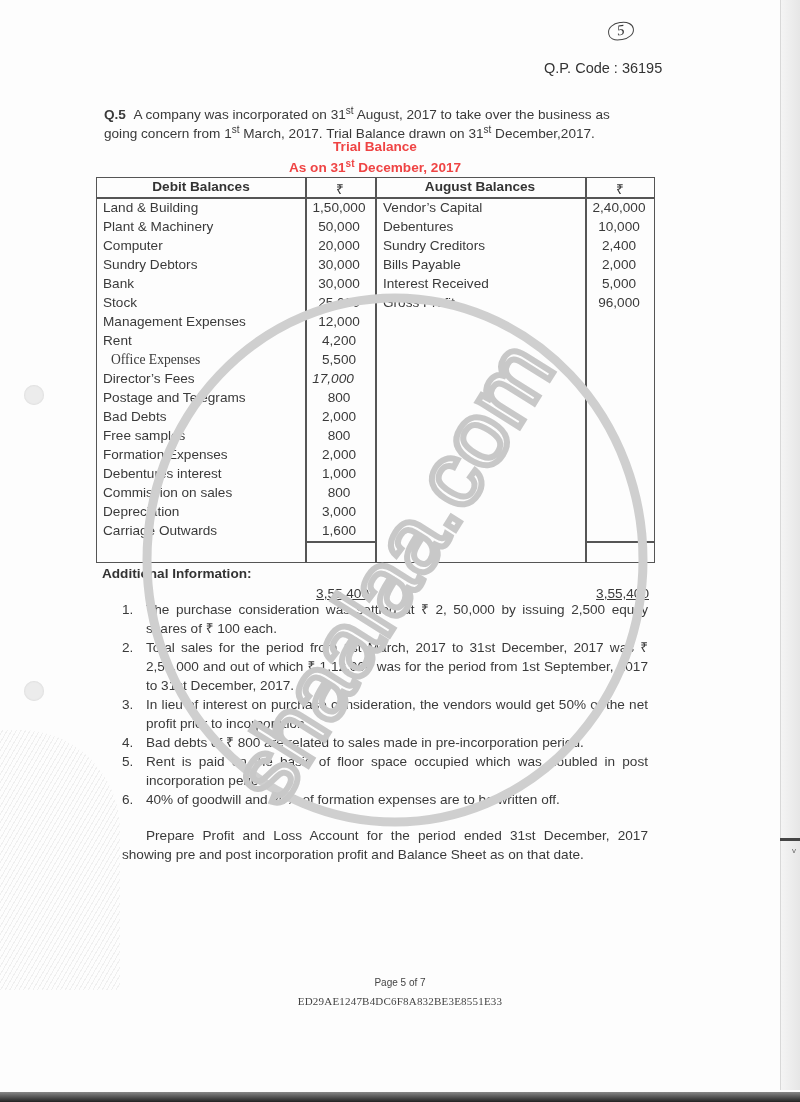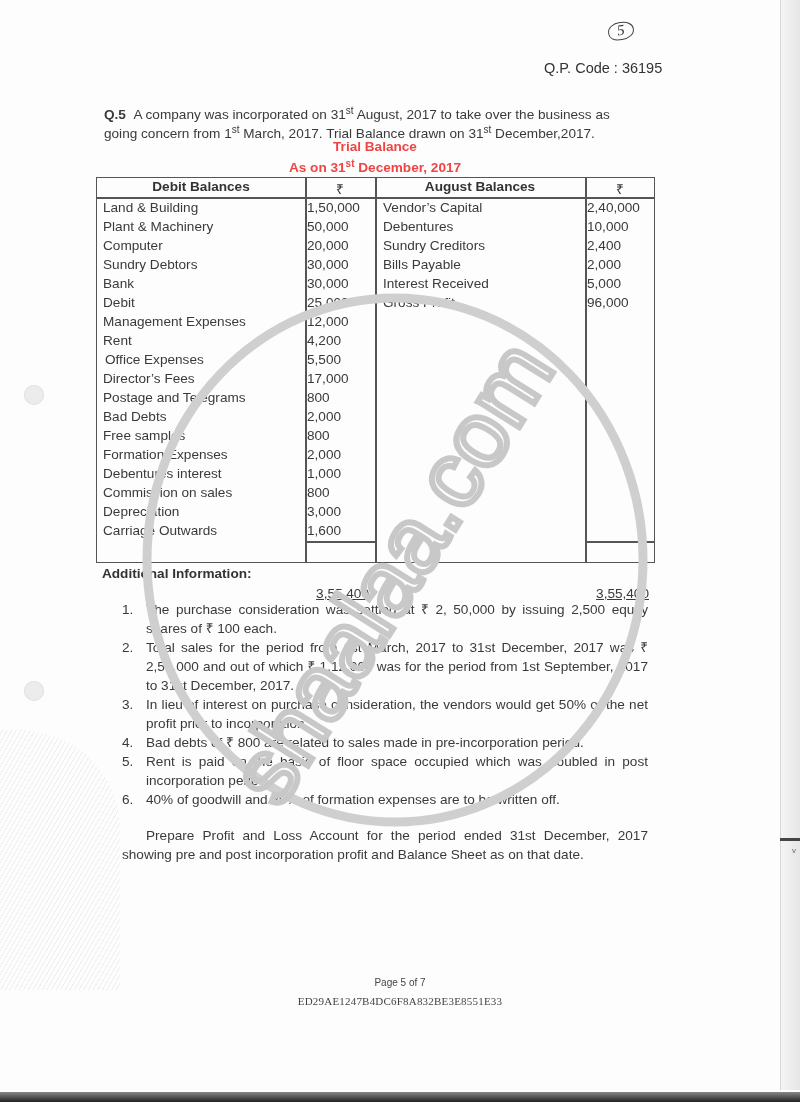--- a/index.html
+++ b/index.html
@@ -28,21 +28,21 @@
   .q-num { font-weight: bold; }
   sup { font-size: 10px; vertical-align: 5px; }
 
   .tb-title { position: absolute; left: 0; width: 750px; text-align: center; font-weight: bold; font-size: 13.6px; color: #ef4444; }
 
   .tb-table { position: absolute; left: 96px; top: 177px; width: 559px; height: 386px; border: 1.5px solid #555; }
   .tb-vline { position: absolute; top: 0; width: 1.5px; height: 100%; background: #555; }
   .tb-hline { position: absolute; left: 0; width: 100%; height: 1.5px; background: #555; }
   .tb-head { position: absolute; top: 1px; height: 18px; font-weight: bold; font-size: 13.6px; text-align: center; color: #333; }
   .tb-row { position: absolute; height: 19px; font-size: 13.6px; line-height: 19px; color: #3a3a3a; white-space: nowrap; }
-  .tb-amt { text-align: left; }
+  .tb-amt { text-align: center; }
   .tb-total { position: absolute; font-size: 13.6px; text-decoration: underline; text-align: right; color: #3a3a3a; margin-top: 43px; }
   .total-line { position: absolute; height: 1.5px; background: #555; }
 
   .add-info { position: absolute; left: 102px; top: 566px; font-weight: bold; font-size: 13.6px; color: #333; }
 
   .info-list { position: absolute; left: 122px; top: 600px; width: 526px; }
   .info-item { position: relative; padding-left: 24px; font-size: 13.6px; line-height: 19px; text-align: justify; color: #3a3a3a; }
   .info-num { position: absolute; left: 0; top: 0; }
 
   .instruction { position: absolute; left: 122px; top: 826px; width: 526px; font-size: 13.6px; line-height: 19px; text-align: justify; text-indent: 24px; color: #3a3a3a; }
@@ -97,30 +97,30 @@
         <div class="tb-row" style="left: 6px; width: 200px; top: 20px;">Land &amp; Building</div>
         <div class="tb-row tb-amt" style="left: 210px; width: 64px; top: 20px;">1,50,000</div>
         <div class="tb-row" style="left: 6px; width: 200px; top: 39px;">Plant &amp; Machinery</div>
         <div class="tb-row tb-amt" style="left: 210px; width: 64px; top: 39px;">50,000</div>
         <div class="tb-row" style="left: 6px; width: 200px; top: 58px;">Computer</div>
         <div class="tb-row tb-amt" style="left: 210px; width: 64px; top: 58px;">20,000</div>
         <div class="tb-row" style="left: 6px; width: 200px; top: 77px;">Sundry Debtors</div>
         <div class="tb-row tb-amt" style="left: 210px; width: 64px; top: 77px;">30,000</div>
         <div class="tb-row" style="left: 6px; width: 200px; top: 96px;">Bank</div>
         <div class="tb-row tb-amt" style="left: 210px; width: 64px; top: 96px;">30,000</div>
-        <div class="tb-row" style="left: 6px; width: 200px; top: 115px;">Debit</div>
+        <div class="tb-row" style="left: 6px; width: 200px; top: 115px;">Stock</div>
         <div class="tb-row tb-amt" style="left: 210px; width: 64px; top: 115px;">25,000</div>
         <div class="tb-row" style="left: 6px; width: 200px; top: 134px;">Management Expenses</div>
         <div class="tb-row tb-amt" style="left: 210px; width: 64px; top: 134px;">12,000</div>
         <div class="tb-row" style="left: 6px; width: 200px; top: 153px;">Rent</div>
         <div class="tb-row tb-amt" style="left: 210px; width: 64px; top: 153px;">4,200</div>
-        <div class="tb-row" style="left: 8px; width: 200px; top: 172px;">Office Expenses</div>
+        <div class="tb-row" style="left: 14px; width: 200px; top: 172px; font-family: Liberation Serif, serif;">Office Expenses</div>
         <div class="tb-row tb-amt" style="left: 210px; width: 64px; top: 172px;">5,500</div>
         <div class="tb-row" style="left: 6px; width: 200px; top: 191px;">Director’s Fees</div>
-        <div class="tb-row tb-amt" style="left: 210px; width: 64px; top: 191px;">17,000</div>
+        <div class="tb-row tb-amt" style="left: 204px; width: 64px; top: 191px; font-style: italic;">17,000</div>
         <div class="tb-row" style="left: 6px; width: 200px; top: 210px;">Postage and Telegrams</div>
         <div class="tb-row tb-amt" style="left: 210px; width: 64px; top: 210px;">800</div>
         <div class="tb-row" style="left: 6px; width: 200px; top: 229px;">Bad Debts</div>
         <div class="tb-row tb-amt" style="left: 210px; width: 64px; top: 229px;">2,000</div>
         <div class="tb-row" style="left: 6px; width: 200px; top: 248px;">Free samples</div>
         <div class="tb-row tb-amt" style="left: 210px; width: 64px; top: 248px;">800</div>
         <div class="tb-row" style="left: 6px; width: 200px; top: 267px;">Formation Expenses</div>
         <div class="tb-row tb-amt" style="left: 210px; width: 64px; top: 267px;">2,000</div>
         <div class="tb-row" style="left: 6px; width: 200px; top: 286px;">Debentures interest</div>
         <div class="tb-row tb-amt" style="left: 210px; width: 64px; top: 286px;">1,000</div>

